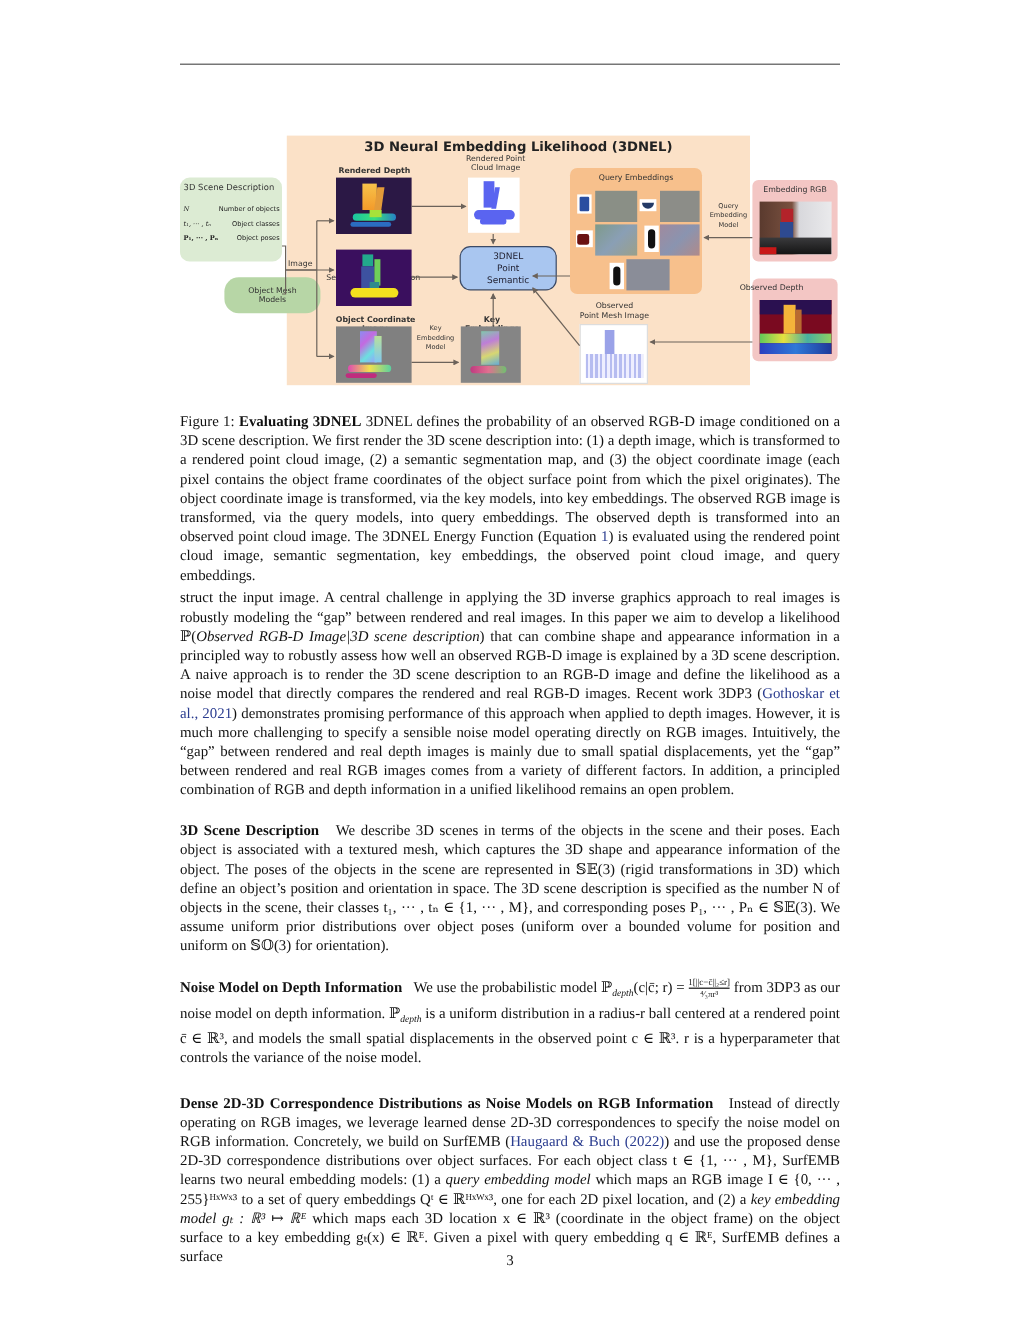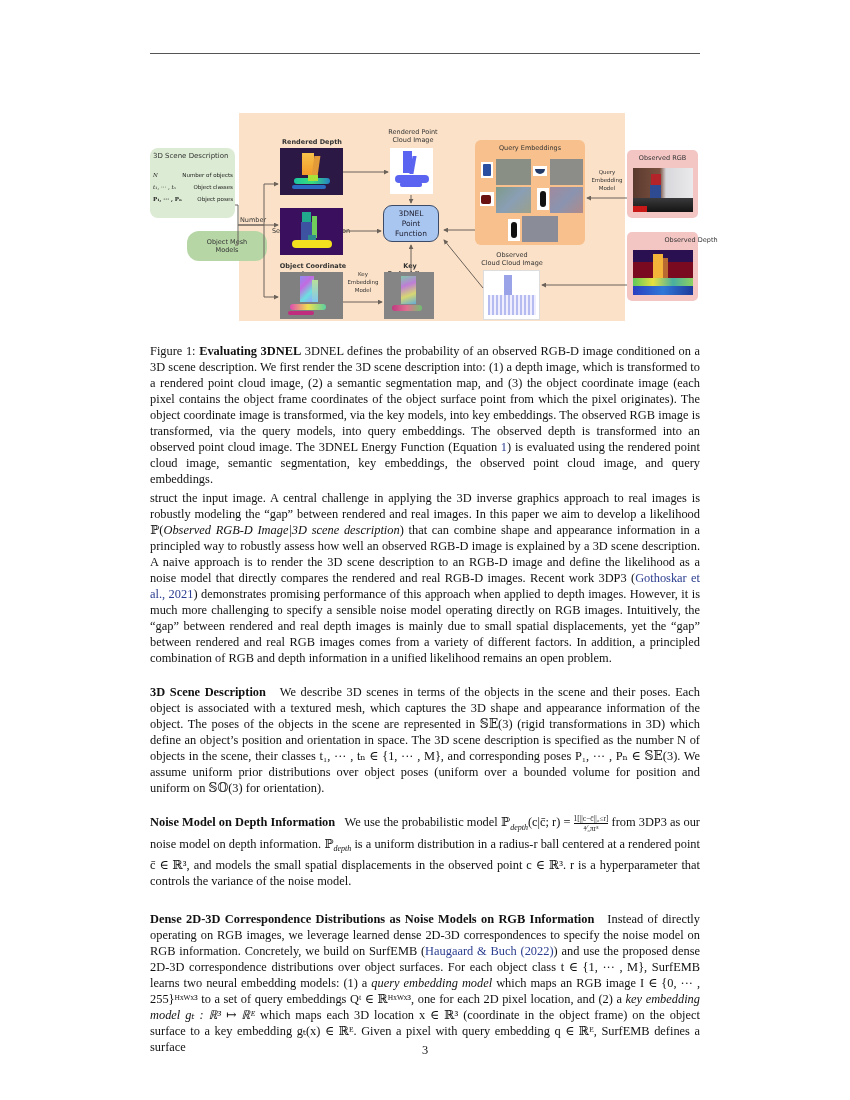--- a/index.html
+++ b/index.html
@@ -25,40 +25,41 @@
   b.h{font-weight:bold;}
   svg.arrows{position:absolute;left:0;top:0;}
 </style>
 </head>
 <body>
 
 <div class="rule"></div>
 
 <div class="fig">
   <div class="abs panel"></div>
+  <div class="abs fig-title sans">3D Neural Embedding Likelihood (3DNEL)</div>
 
   <div class="abs greenbox sans" style="left:150px;top:148px;width:85px;height:70px;">
     <div style="position:absolute;left:3px;top:4px;font-size:7px;color:#333;">3D Scene Description</div>
     <div style="position:absolute;left:3px;top:21px;width:80px;font-size:5.5px;color:#222;line-height:12px;">
       <div style="display:flex;justify-content:space-between;">
           <i class="" style="font-family:'DejaVu Serif',serif;">N</i>
           <span>Number of objects</span>
         </div>
       <div style="display:flex;justify-content:space-between;">
           <i style="font-family:'DejaVu Serif',serif;">t₁, ··· , tₙ</i>
           <span>Object classes</span>
         </div>
       <div style="display:flex;justify-content:space-between;">
           <b style="font-family:'DejaVu Serif',serif;">P₁, ··· , Pₙ</b>
           <span>Object poses</span>
         </div>
     </div>
   </div>
   <div class="abs greenbox2 sans" style="left:155px;top:231px;width:80px;height:30px;display:flex;align-items:center;justify-content:center;text-align:center;font-size:6.5px;color:#333;padding:0 10px;box-sizing:border-box;">Object Mesh Models</div>
-  <div class="abs sans lbl" style="left:240px;top:216px;">Number</div>
+  <div class="abs sans lbl" style="left:240px;top:216px;">Image</div>
 
   <div class="abs sans lbl" style="left:276px;top:138px;width:72px;font-weight:bold;">Rendered Depth</div>
   <div class="img" style="left:280px;top:148px;width:63px;height:47px;background:#2b1845;">
     <div class="abs" style="left:22px;top:5px;width:12px;height:22px;background:linear-gradient(#f7c24a,#f39a2a);"></div>
     <div class="abs" style="left:33px;top:8px;width:6px;height:20px;background:#e39b39;transform:skewX(-8deg);"></div>
     <div class="abs" style="left:14px;top:30px;width:36px;height:6px;background:linear-gradient(90deg,#1bc4a0,#38e07c,#2680c6);border-radius:3px;"></div>
     <div class="abs" style="left:28px;top:27px;width:10px;height:6px;background:#a6e23a;"></div>
     <div class="abs" style="left:12px;top:37px;width:34px;height:4px;background:#2b6cc2;border-radius:2px;"></div>
   </div>
 
@@ -80,24 +81,24 @@
   </div>
 
   <div class="abs sans lbl" style="left:380px;top:128px;width:66px;line-height:8px;">Rendered Point Cloud Image</div>
   <div class="img" style="left:390px;top:148px;width:43px;height:46px;background:#fff;">
     <div class="abs" style="left:13px;top:3px;width:9px;height:22px;background:#5a64f0;"></div>
     <div class="abs" style="left:21px;top:8px;width:4px;height:18px;background:#5a64f0;transform:skewX(-10deg);"></div>
     <div class="abs" style="left:5px;top:27px;width:34px;height:8px;background:#5a64f0;border-radius:4px;"></div>
     <div class="abs" style="left:10px;top:34px;width:22px;height:5px;background:#5a64f0;border-radius:2px;"></div>
   </div>
 
-  <div class="abs energy sans" style="left:383px;top:205px;width:56px;height:37px;padding-top:3px;box-sizing:border-box;">
+  <div class="abs energy sans" style="left:383px;top:205px;width:81px;height:37px;padding-top:3px;box-sizing:border-box;">
     <div>3DNEL</div>
     <div>Point</div>
-    <div>Function</div>
+    <div>Semantic</div>
   </div>
 
   <div class="abs sans lbl" style="left:345px;top:270px;width:36px;line-height:8px;font-size:5.5px;">
     <div>Key</div>
     <div>Embedding</div>
     <div>Model</div>
   </div>
 
   <div class="abs sans lbl" style="left:380px;top:262px;width:60px;font-weight:bold;">Key Embeddings</div>
   <div class="img" style="left:384px;top:272px;width:50px;height:47px;background:#858585;">
@@ -129,38 +130,38 @@
   <div class="img" style="left:522px;top:216px;width:36px;height:26px;background:#8a8d98;"></div>
 
   <div class="abs sans lbl" style="left:588px;top:168px;width:38px;line-height:8px;font-size:5.5px;">
     <div>Query</div>
     <div>Embedding</div>
     <div>Model</div>
   </div>
 
   <div class="abs sans lbl" style="left:470px;top:251px;width:84px;line-height:8px;">
     <div>Observed</div>
-    <div>Cloud Cloud Image</div>
+    <div>Point Mesh Image</div>
   </div>
   <div class="img" style="left:483px;top:270px;width:57px;height:50px;background:#fff;border:1px solid #ddd;box-sizing:border-box;">
     <div class="abs" style="left:20px;top:4px;width:8px;height:20px;background:#9aa2e8;"></div>
     <div class="abs" style="left:4px;top:24px;width:48px;height:20px;background:repeating-linear-gradient(90deg,#b6bcf0 0 2px,#eef 2px 4px);"></div>
   </div>
 
   <div class="abs pinkbox" style="left:627px;top:150px;width:71px;height:68px;"></div>
-  <div class="abs sans lbl" style="left:627px;top:154px;width:71px;font-size:6.5px;">Observed RGB</div>
+  <div class="abs sans lbl" style="left:627px;top:154px;width:71px;font-size:6.5px;">Embedding RGB</div>
   <div class="img" style="left:633px;top:168px;width:60px;height:44px;background:linear-gradient(90deg,#5a3a2e 0,#7a5140 45%,#d8d8dc 55%,#eaeaec 100%);">
     <div class="abs" style="left:18px;top:6px;width:10px;height:12px;background:#b3232a;"></div>
     <div class="abs" style="left:17px;top:17px;width:11px;height:14px;background:#2e4a90;"></div>
     <div class="abs" style="left:0;top:30px;width:60px;height:14px;background:linear-gradient(#3a3a3c,#141414);"></div>
     <div class="abs" style="left:0;top:38px;width:14px;height:6px;background:#c91818;"></div>
   </div>
 
   <div class="abs pinkbox" style="left:627px;top:232px;width:71px;height:69px;"></div>
-  <div class="abs sans lbl" style="left:647px;top:236px;width:88px;font-size:6.5px;">Observed Depth</div>
+  <div class="abs sans lbl" style="left:599px;top:236px;width:88px;font-size:6.5px;">Observed Depth</div>
   <div class="img" style="left:633px;top:250px;width:60px;height:45px;background:#7a0a20;">
     <div class="abs" style="left:0;top:0;width:60px;height:12px;background:#2a1050;"></div>
     <div class="abs" style="left:20px;top:4px;width:10px;height:24px;background:#f4b43a;"></div>
     <div class="abs" style="left:30px;top:8px;width:5px;height:20px;background:#b86a30;"></div>
     <div class="abs" style="left:0;top:28px;width:60px;height:8px;background:linear-gradient(90deg,#5ec85a,#e6e040,#48b0a0,#8ed060);"></div>
     <div class="abs" style="left:0;top:36px;width:60px;height:9px;background:linear-gradient(90deg,#2a3fc0,#2f78d8,#1e3a9a);"></div>
   </div>
 
   <svg class="arrows" width="850" height="330">
     <defs>

